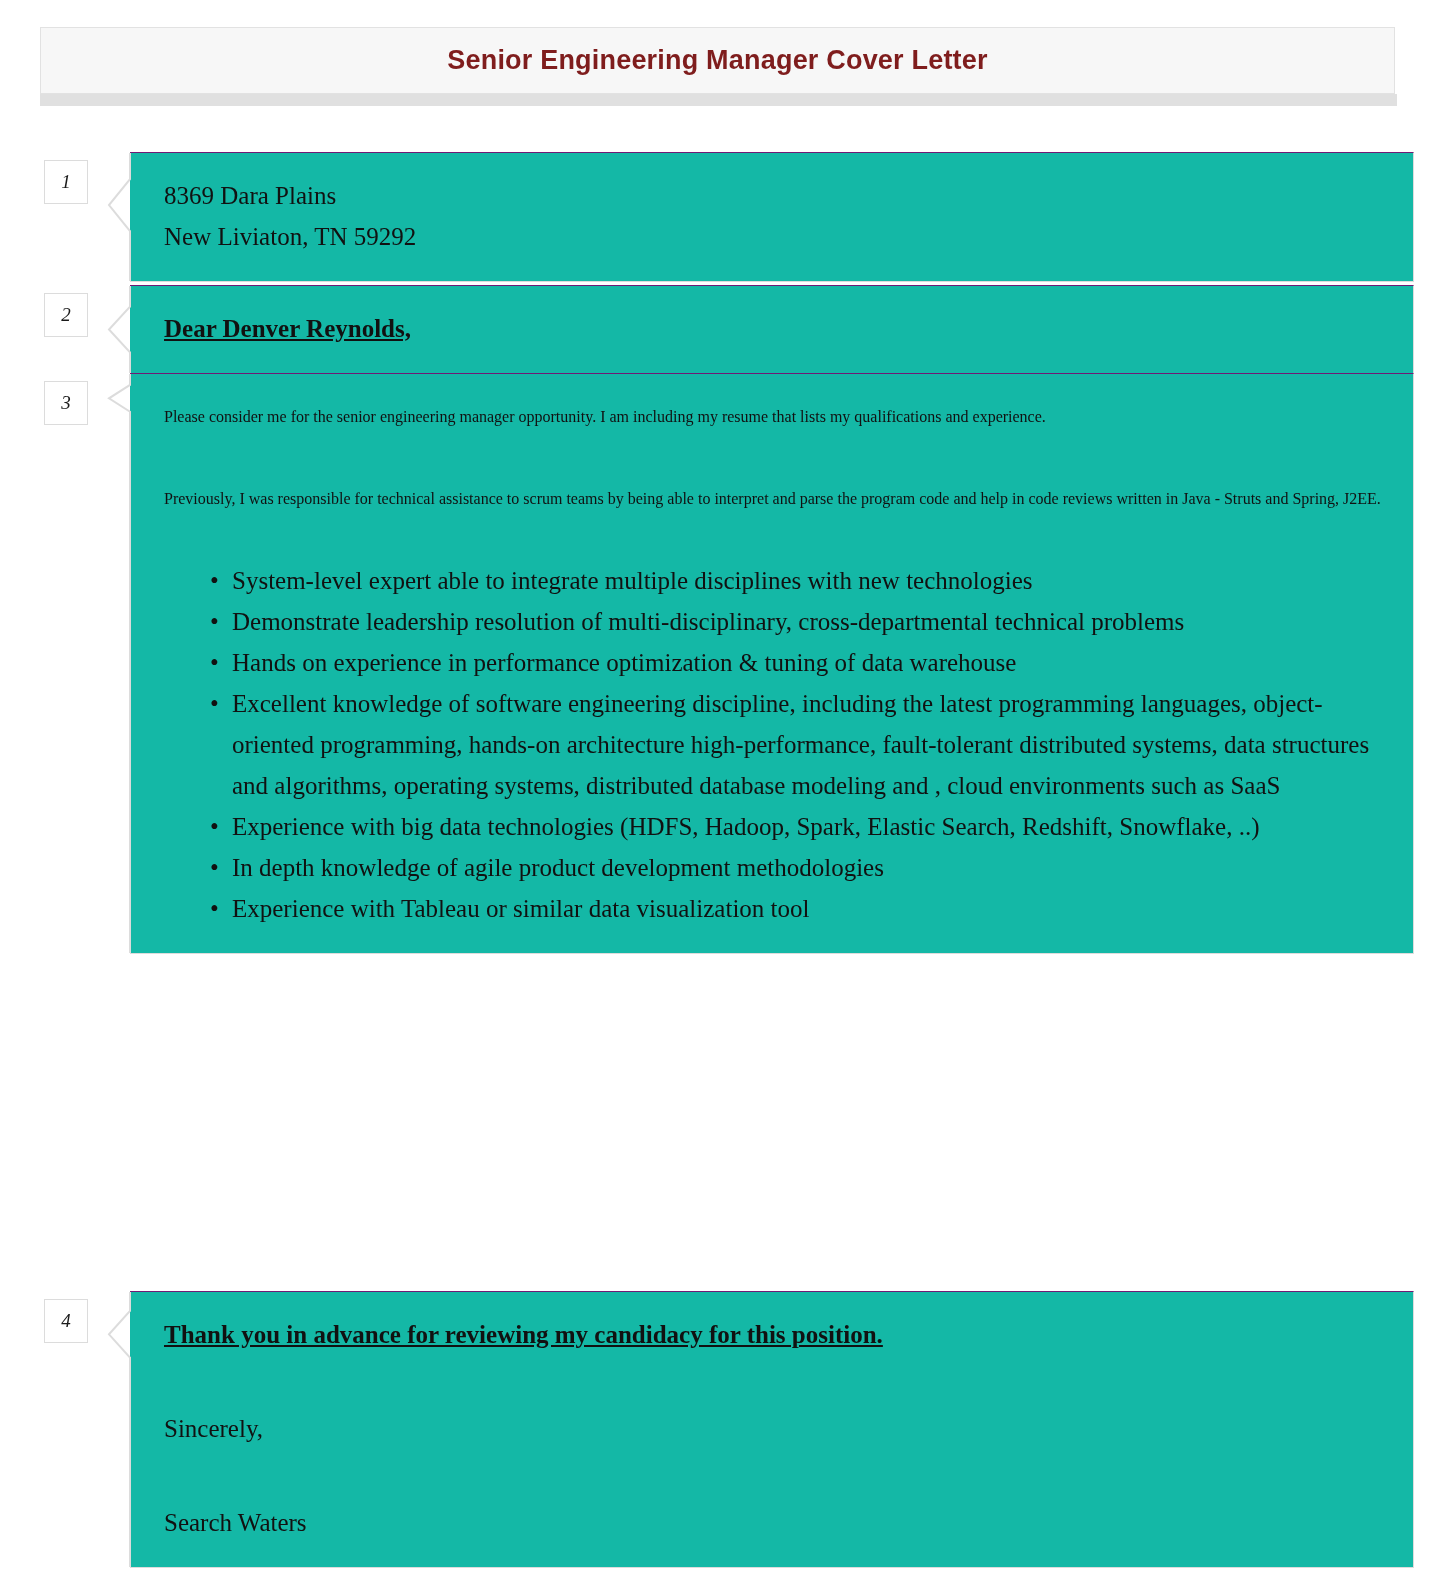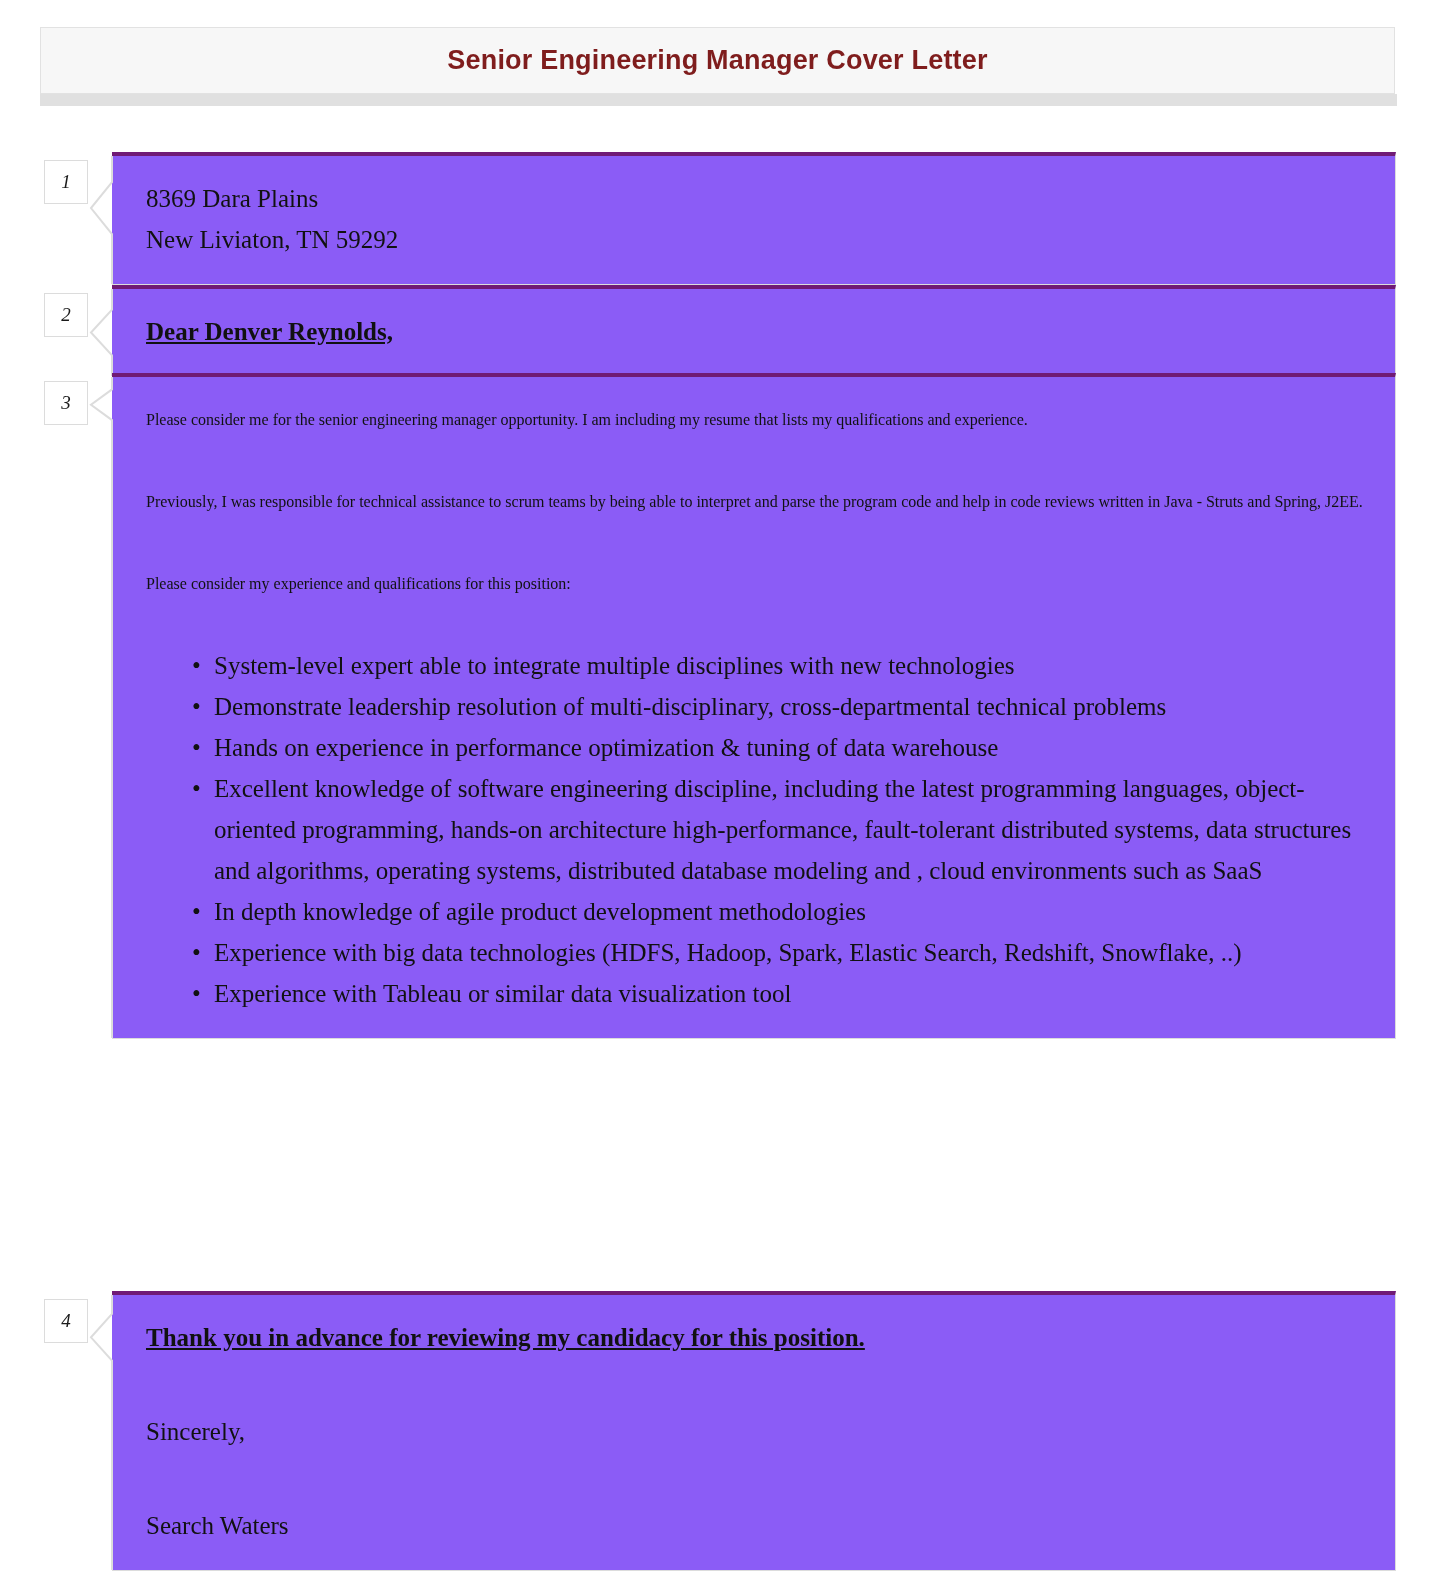--- a/index.html
+++ b/index.html
@@ -71,25 +71,25 @@
     align-items: center;
     justify-content: center;
     font-style: italic;
     font-size: 19px;
     color: #1a1a1a;
     font-family: "Liberation Serif", "DejaVu Serif", serif;
   }
 
   .callout {
     position: absolute;
-    left: 112px;
+    left: 130px;
     width: 1284px;
-    background: #8b5cf6;
+    background: #14b8a6;
     box-sizing: border-box;
-    border-top: 4px solid #701a75;
+    border-top: 1px solid #701a75;
     border-right: 1px solid #dcdcdc;
     border-bottom: 1px solid #dcdcdc;
   }
   
   .callout-edge {
     position: absolute;
     left: -1px;
     top: 0;
     width: 22px;
     height: 100%;
@@ -193,28 +193,27 @@
     <div class="marker" style="top:8px;">
       <span>3</span>
     </div>
     <div class="callout">
       <svg class="callout-edge" viewBox="0 0 22 905" preserveAspectRatio="none">
         <path d="M1,0 L1,17 L-20,38 L1,59 L1,905" fill="none" stroke="#dcdcdc" stroke-width="2" vector-effect="non-scaling-stroke"></path>
       </svg>
       <div class="callout-body">
         <p class="para">Please consider me for the senior engineering manager opportunity. I am including my resume that lists my qualifications and experience.</p>
         <p class="para">Previously, I was responsible for technical assistance to scrum teams by being able to interpret and parse the program code and help in code reviews written in Java - Struts and Spring, J2EE.</p>
-        <p class="para">Please consider my experience and qualifications for this position:</p>
         <ul class="bullets">
           <li>System-level expert able to integrate multiple disciplines with new technologies</li>
           <li>Demonstrate leadership resolution of multi-disciplinary, cross-departmental technical problems</li>
           <li>Hands on experience in performance optimization &amp; tuning of data warehouse</li>
           <li>Excellent knowledge of software engineering discipline, including the latest programming languages, object-oriented programming, hands-on architecture high-performance, fault-tolerant distributed systems, data structures and algorithms, operating systems, distributed database modeling and , cloud environments such as SaaS</li>
+          <li>Experience with big data technologies (HDFS, Hadoop, Spark, Elastic Search, Redshift, Snowflake, ..)</li>
           <li>In depth knowledge of agile product development methodologies</li>
-          <li>Experience with big data technologies (HDFS, Hadoop, Spark, Elastic Search, Redshift, Snowflake, ..)</li>
           <li>Experience with Tableau or similar data visualization tool</li>
         </ul>
       </div>
     </div>
   </div>
 
   <div class="section" style="top:1291px;">
     <div class="marker" style="top:8px;">
       <span>4</span>
     </div>

